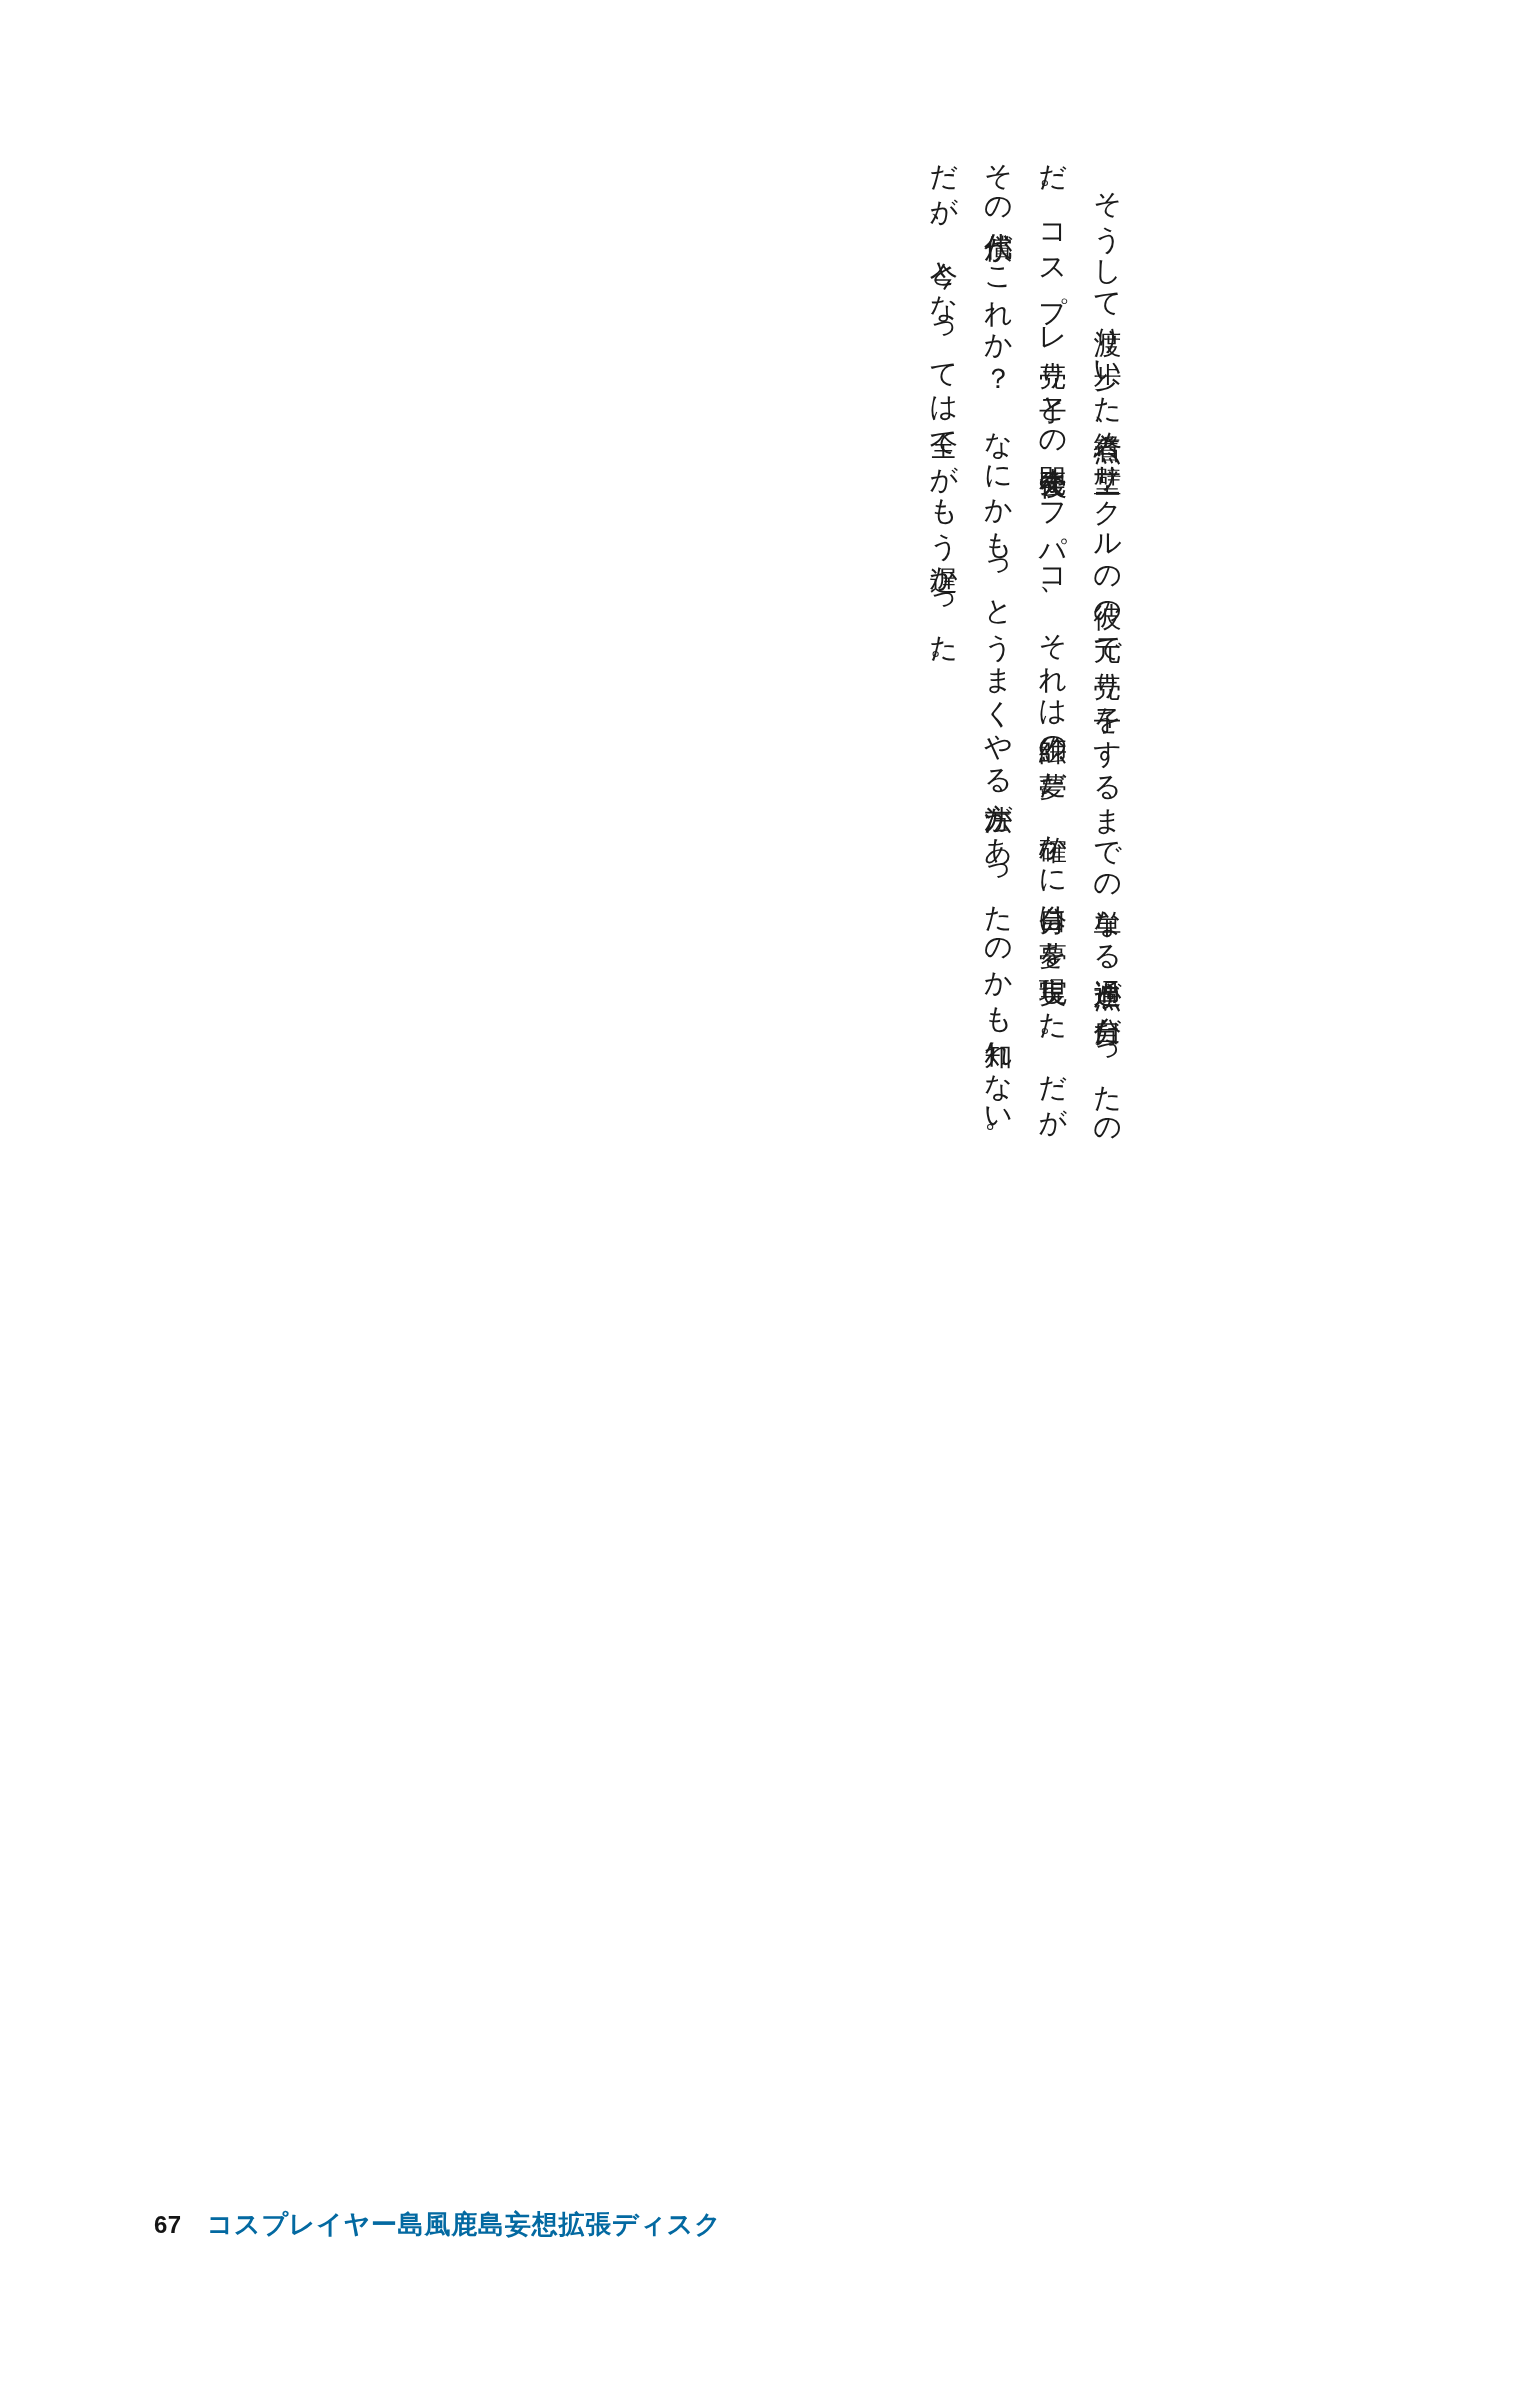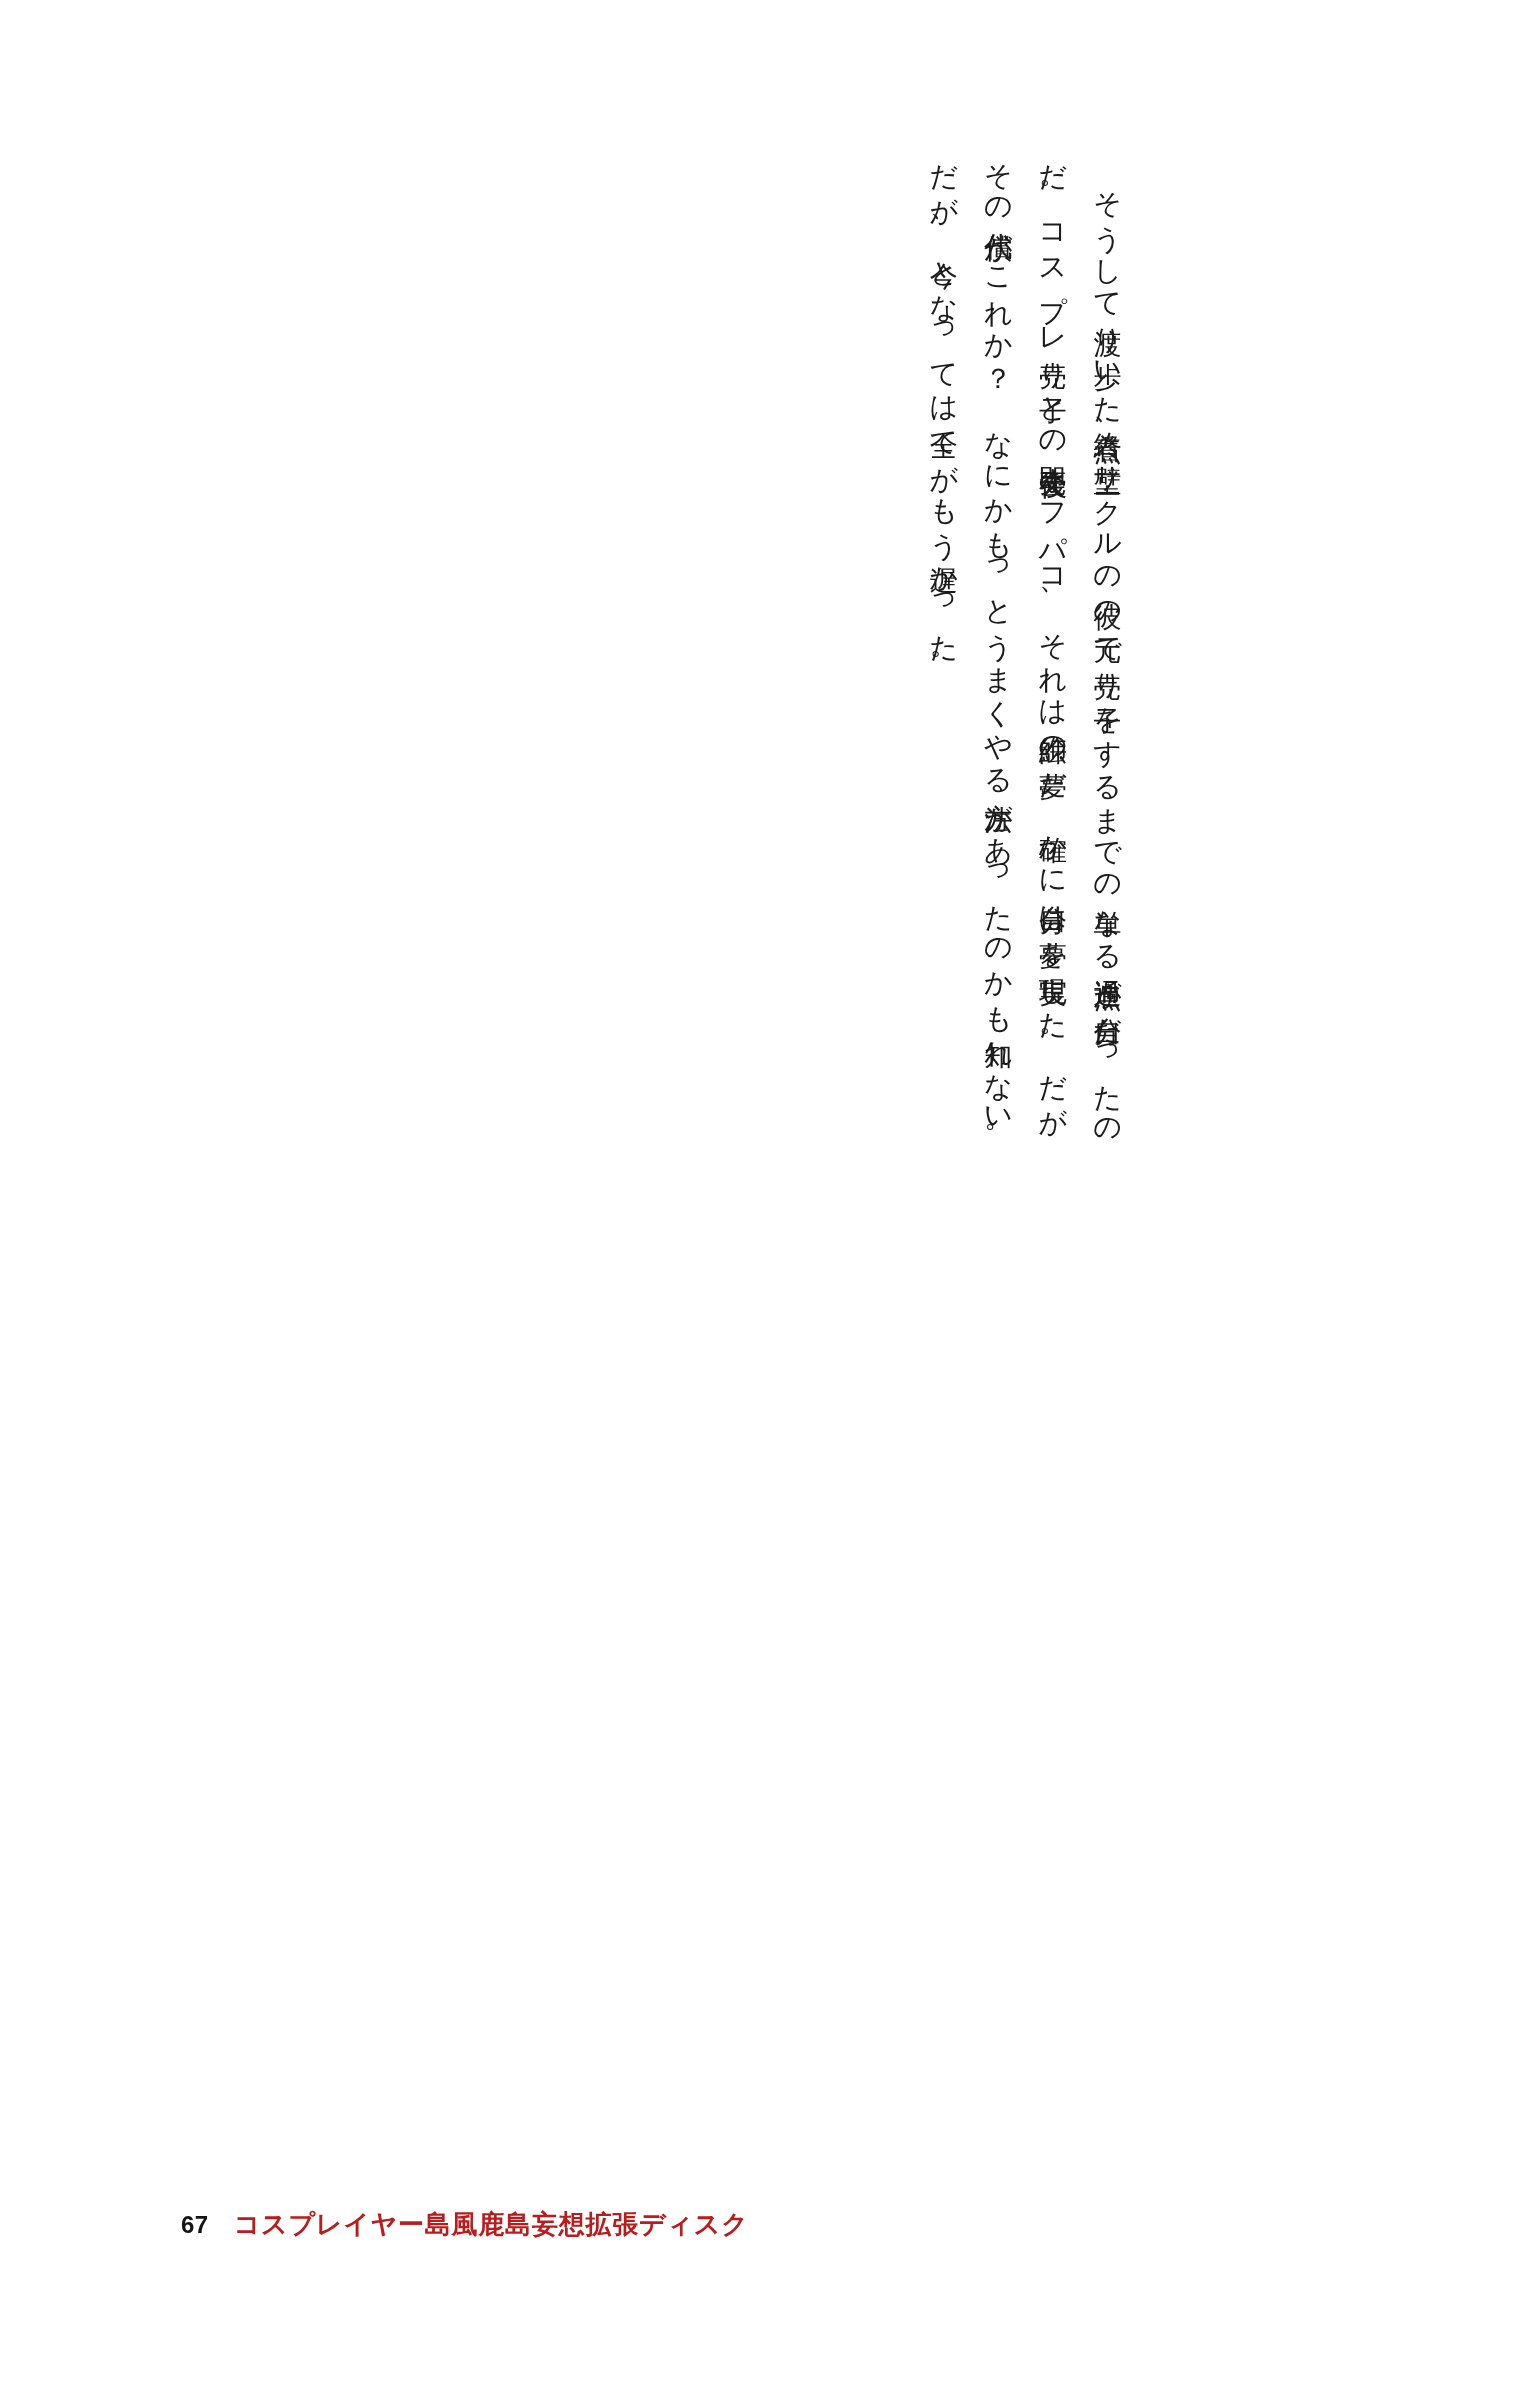--- a/index.html
+++ b/index.html
@@ -43,38 +43,38 @@
 
   .text-block p {
     margin: 0;
     padding: 0;
     text-indent: 1em;
   }
 
   
   .footer {
     position: absolute;
-    left: 181px;
+    left: 154px;
     bottom: 165px;
     display: flex;
     align-items: baseline;
     gap: 25px;
   }
   .folio {
     font-size: 24px;
     font-family: "Liberation Sans", sans-serif;
     font-weight: 700;
     color: #141414;
     letter-spacing: 0.02em;
   }
   .running-title {
     font-size: 26px;
     font-family: "DejaVu Sans", "Liberation Sans", sans-serif;
     font-weight: 700;
-    color: #b91c1c;
+    color: #0369a1;
     letter-spacing: 0.03em;
   }
 </style>
 </head>
 <body>
 
 <div class="page">
 
   <div class="text-block">
     <p>そうして渡り歩いた終着点、壁サークルの彼の元で売り子をするまでの単なる通過点が自分だったのだ。コスプレ売り子との即売会後オフパコ、それは絵師の夢だ。確かに自分は夢を実現した。だがその代償がこれか？ なにかもっとうまくやる方法があったのかも知れない。だが、今となっては全てがもう遅かった。</p>

